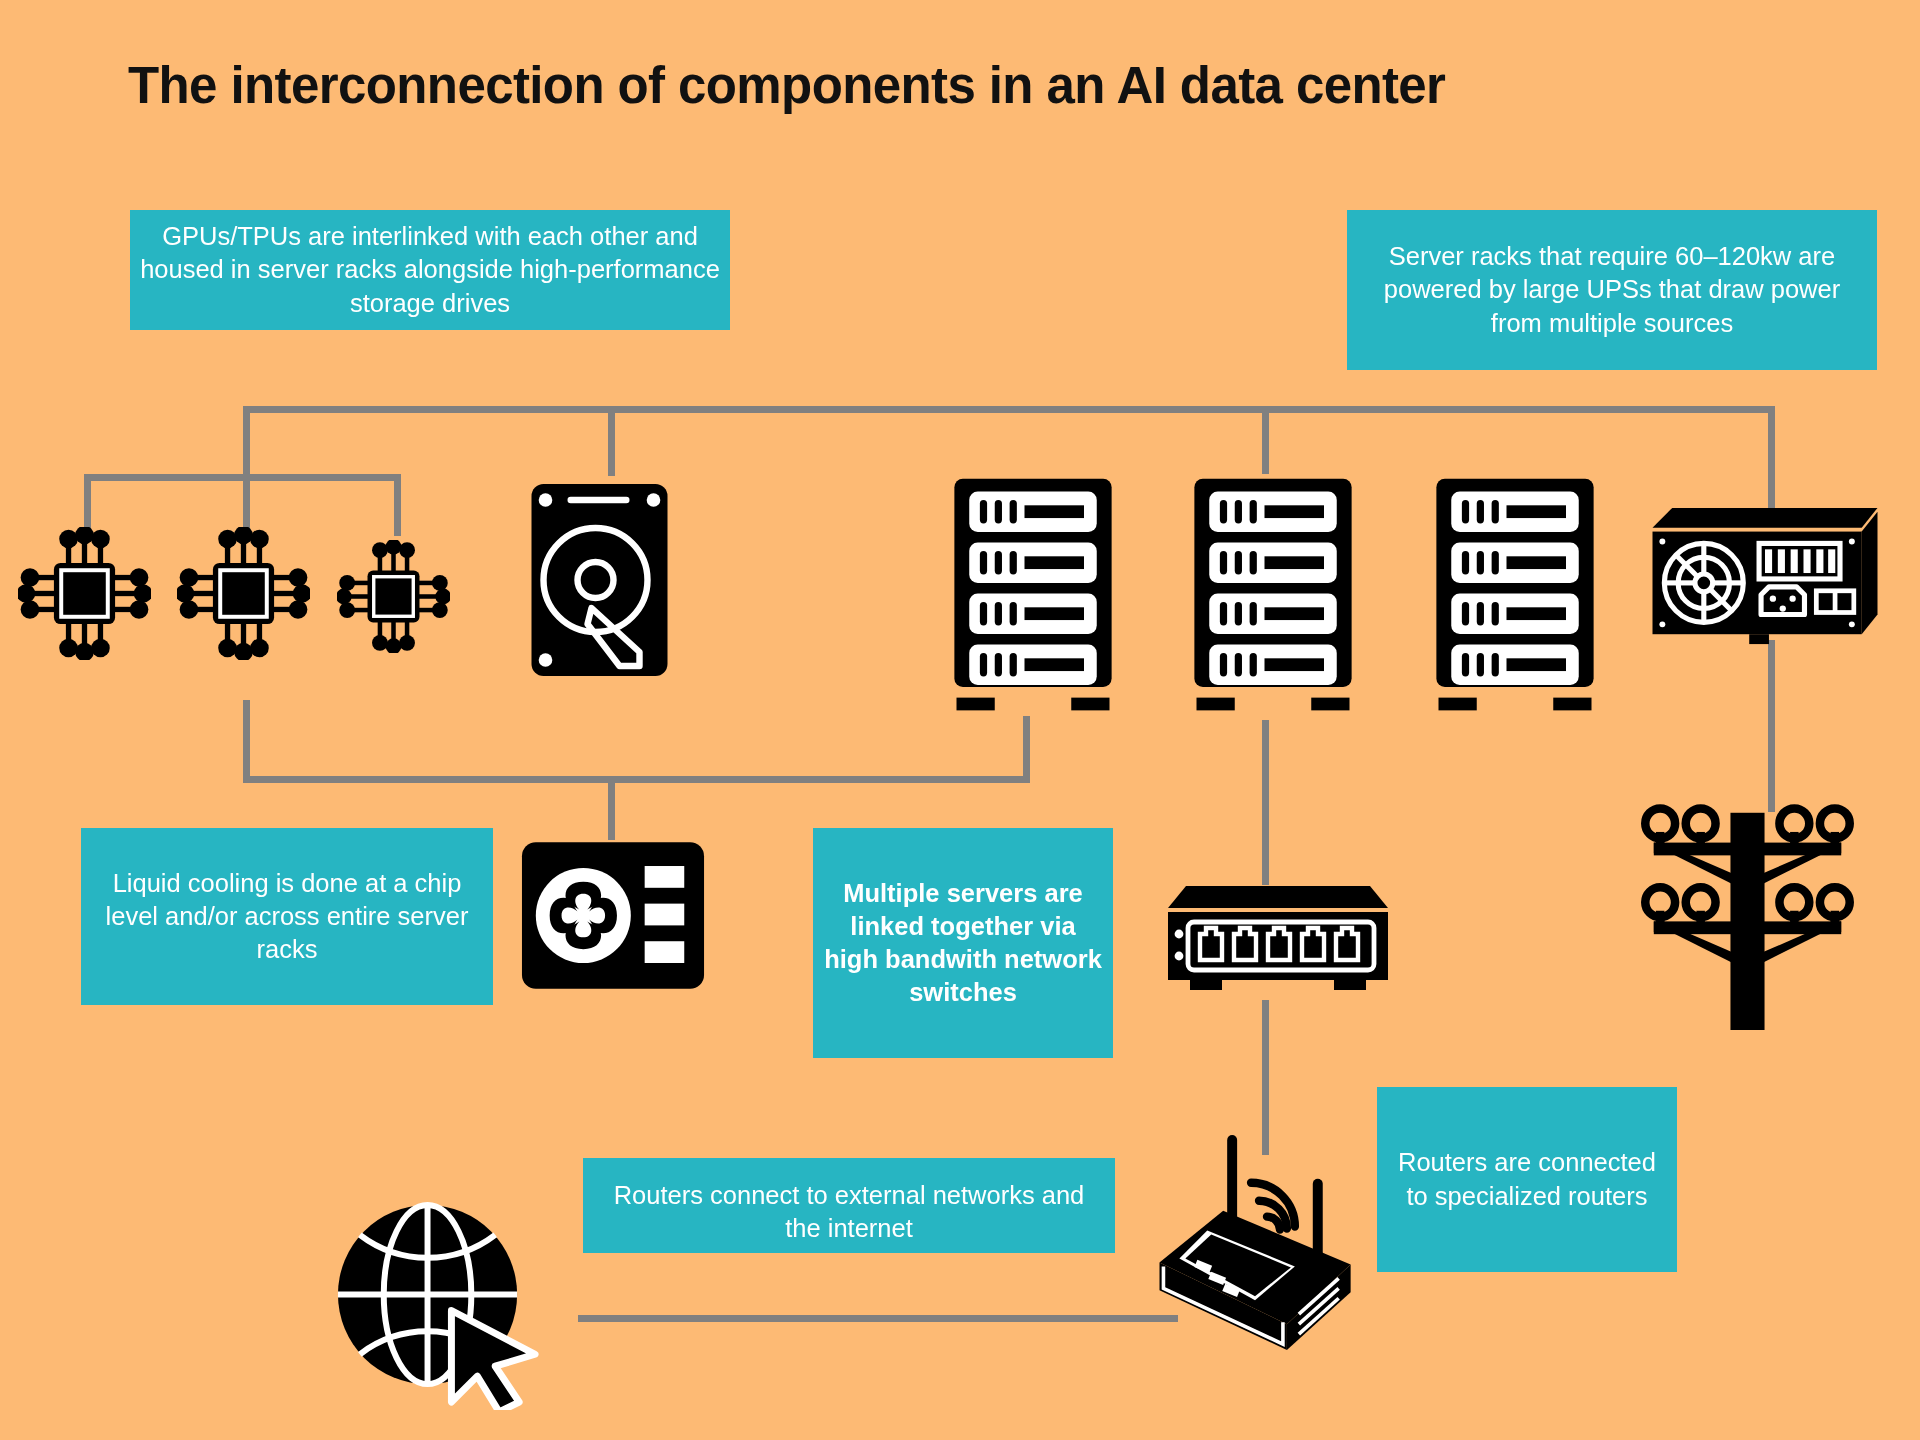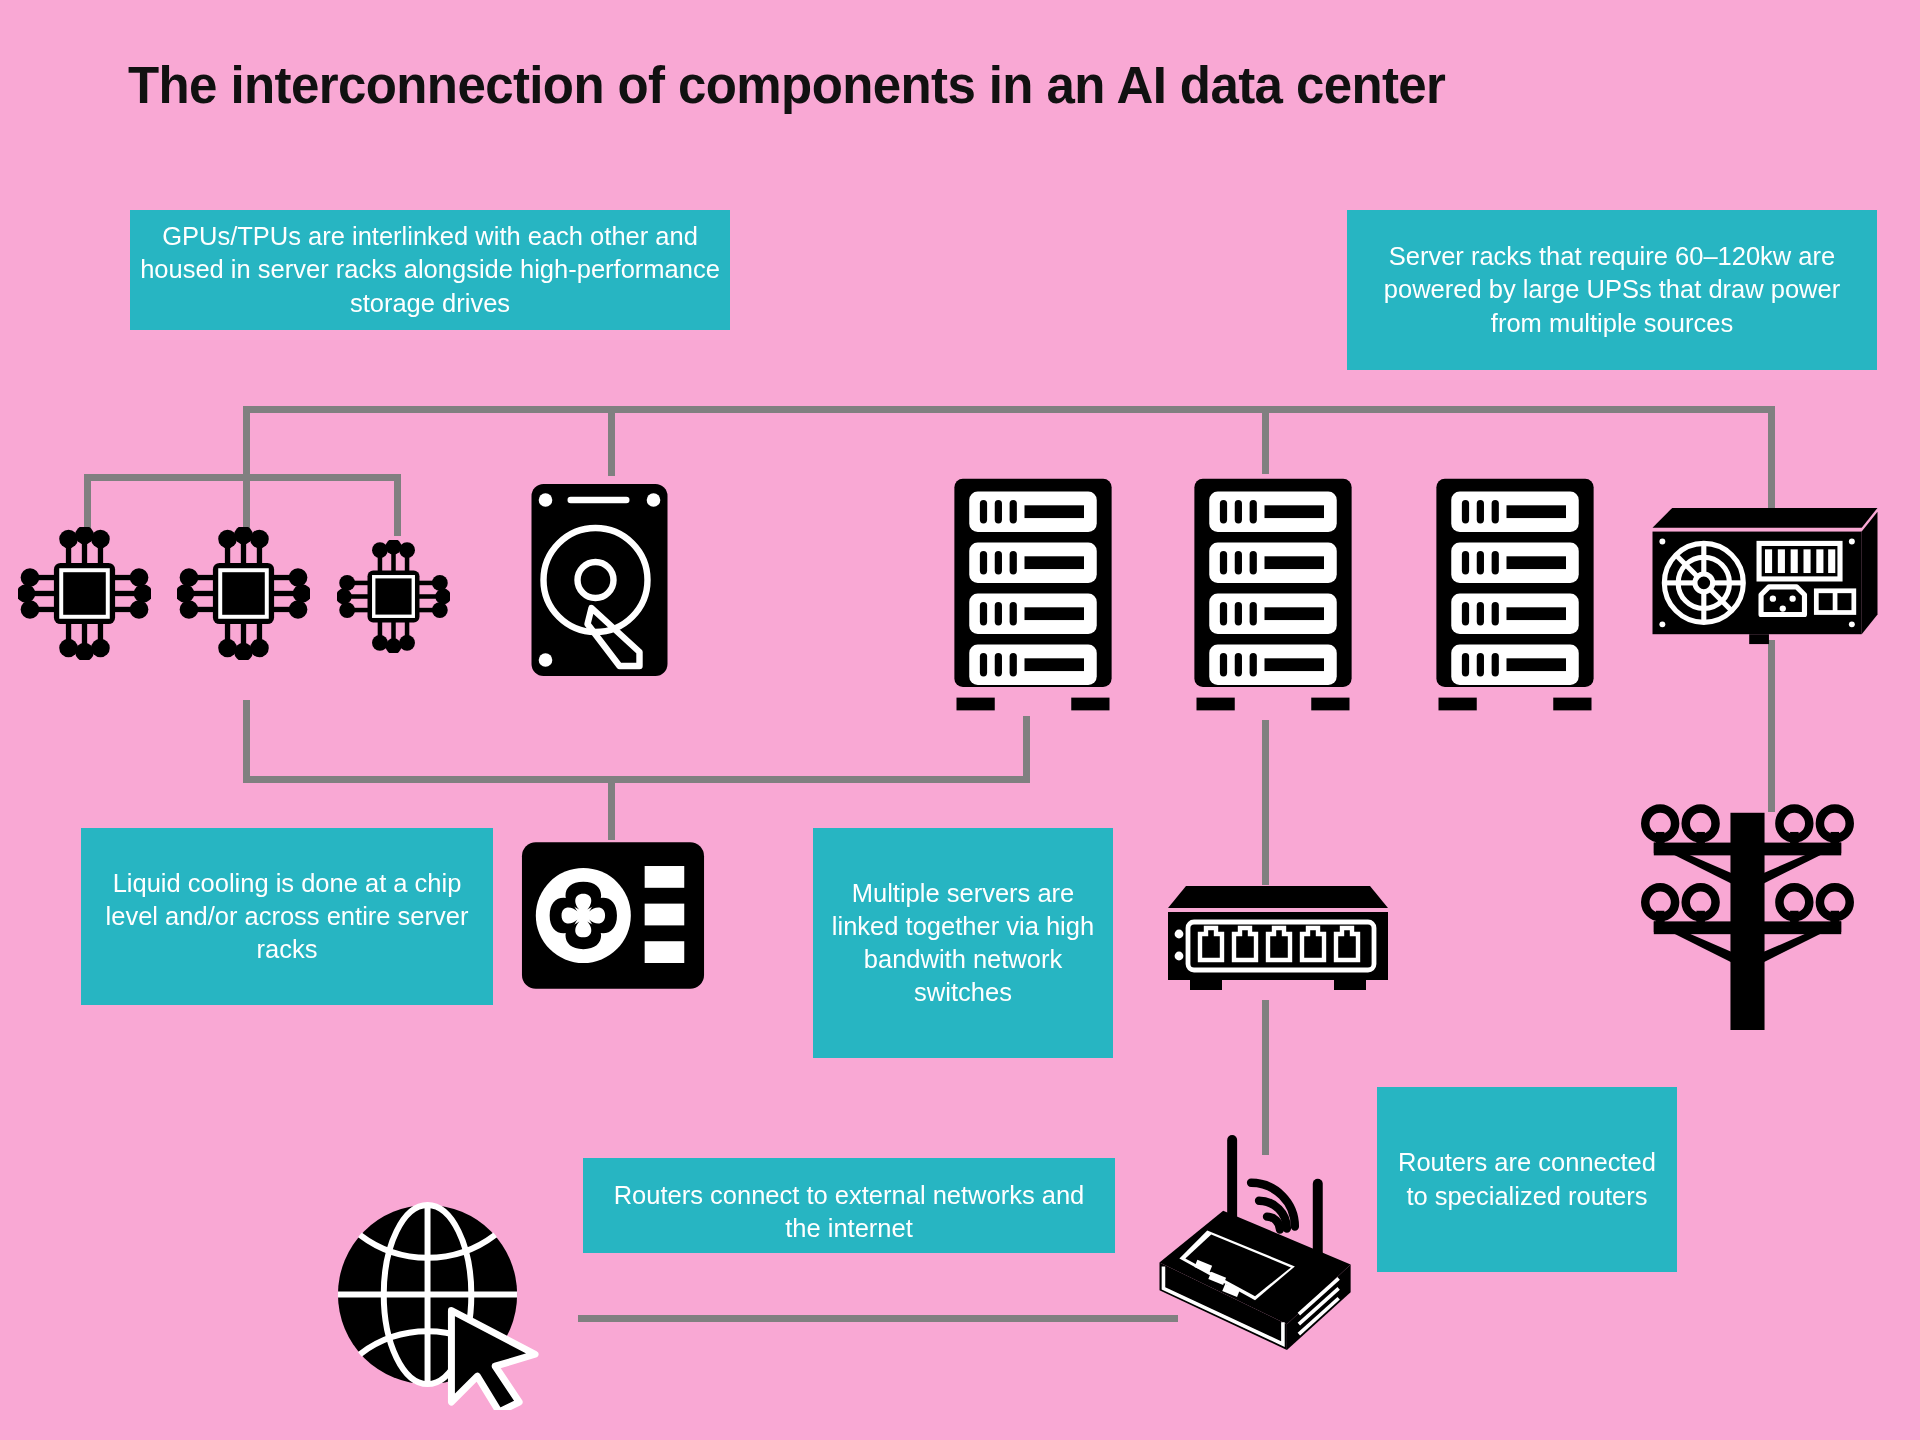--- a/index.html
+++ b/index.html
@@ -2,21 +2,21 @@
 <html><head>
 <meta charset="utf-8">
 <style>
   * { box-sizing: border-box; margin: 0; padding: 0; }
   html, body {
     width: 1920px; height: 1440px;
     background: #ffffff;
     font-family: "Liberation Sans", sans-serif;
     overflow: hidden;
   }
-  #stage { position: relative; width: 1920px; height: 1440px; background:#f9a8d4; }
+  #stage { position: relative; width: 1920px; height: 1440px; background:#fdba74; }
 
   .title {
     position: absolute;
     left: 128px; top: 58px;
     width: 1700px;
     font-size: 51px;
     font-weight: bold;
     letter-spacing: -0.6px;
     color: #111111;
     line-height: 1.1;
@@ -86,21 +86,21 @@
   </div>
 
   <div class="callout" style="left:1347px; top:210px; width:530px; height:160px;">
     <span>Server racks that require 60–120kw are powered by large UPSs that draw power from multiple sources</span>
   </div>
 
   <div class="callout" style="left:57px; top:828px; width:412px; height:177px;margin-left:24px;">
     <span>Liquid cooling is done at a chip level and/or across entire server racks</span>
   </div>
 
-  <div class="callout" style="left:813px; top:828px; width:300px; height:230px;">
+  <div class="callout" style="left:813px; top:828px; width:300px; height:230px;font-weight:bold;">
     <span>Multiple servers are linked together via high bandwith network switches</span>
   </div>
 
   <div class="callout" style="left:583px; top:1158px; width:532px; height:95px;align-items:flex-end;">
     <span>Routers connect to external networks and the internet</span>
   </div>
 
   <div class="callout" style="left:1377px; top:1087px; width:300px; height:185px;">
     <span>Routers are connected to specialized routers</span>
   </div>

